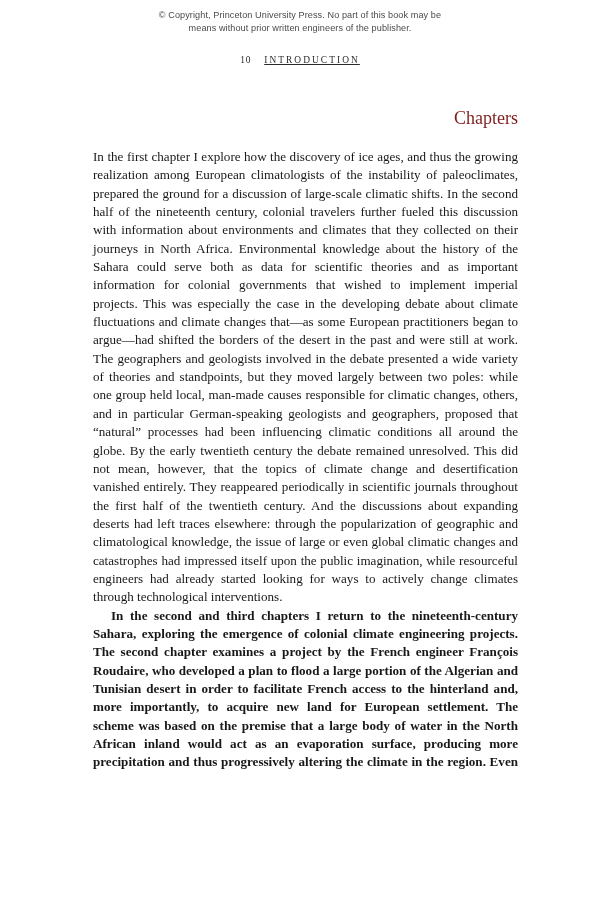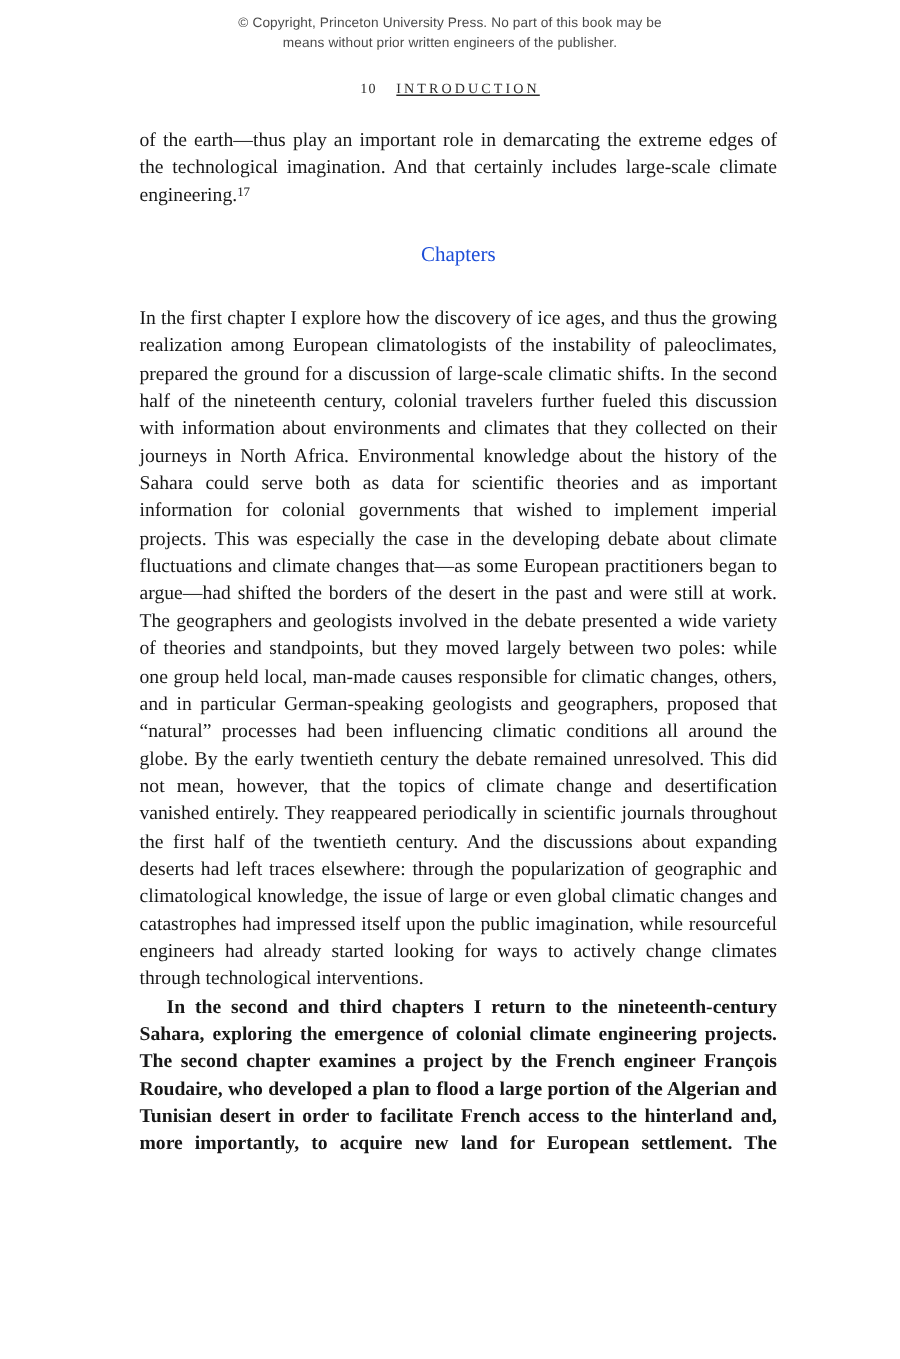--- a/index.html
+++ b/index.html
@@ -83,25 +83,25 @@
     font-weight: bold;
   }
   sup.fnref {
     font-size: 0.66em;
     vertical-align: 0.42em;
     line-height: 0;
   }
 
   
   .section-head {
-    text-align: center;
+    text-align: right;
     font-family: "Liberation Serif", serif;
-    font-size: 14px;
+    font-size: 18px;
     font-weight: 400;
-    color: #1d4ed8;
+    color: #7f1d1d;
     margin: 0;
     padding: 0;
     line-height: 1;
     height: 16px;
   }
   .gap-before-head { height: 25px; }
   .gap-after-head  { height: 23px; }
 
   
   .footer-note {
@@ -125,21 +125,20 @@
     <span class="cline">© Copyright, Princeton University Press. No part of this book may be</span>
     <span class="cline">means without prior written engineers of the publisher.</span>
   </div>
 
   <div class="running-head">
     <span class="folio">10</span><span class="rh-sep"></span><span class="rh-title">INTRODUCTION</span>
   </div>
 
   <div class="textblock">
 
-    <p><span>of the earth—thus play an important role in demarcating the extreme edges of the technological imagination. And that certainly includes large-scale climate engineering.</span><sup class="fnref">17</sup></p>
 
     <div class="gap-before-head"></div>
     <h2 class="section-head">Chapters</h2>
     <div class="gap-after-head"></div>
 
     <p>In the first chapter I explore how the discovery of ice ages, and thus the growing realization among European climatologists of the instability of paleoclimates, prepared the ground for a discussion of large-scale climatic shifts. In the second half of the nineteenth century, colonial travelers further fueled this discussion with information about environments and climates that they collected on their journeys in North Africa. Environmental knowledge about the history of the Sahara could serve both as data for scientific theories and as important information for colonial governments that wished to implement imperial projects. This was especially the case in the developing debate about climate fluctuations and climate changes that—as some European practitioners began to argue—had shifted the borders of the desert in the past and were still at work. The geographers and geologists involved in the debate presented a wide variety of theories and standpoints, but they moved largely between two poles: while one group held local, man-made causes responsible for climatic changes, others, and in particular German-speaking geologists and geographers, proposed that “natural” processes had been influencing climatic conditions all around the globe. By the early twentieth century the debate remained unresolved. This did not mean, however, that the topics of climate change and desertification vanished entirely. They reappeared periodically in scientific journals throughout the first half of the twentieth century. And the discussions about expanding deserts had left traces elsewhere: through the popularization of geographic and climatological knowledge, the issue of large or even global climatic changes and catastrophes had impressed itself upon the public imagination, while resourceful engineers had already started looking for ways to actively change climates through technological interventions.</p>
     <p class="runon">In the second and third chapters I return to the nineteenth-century Sahara, exploring the emergence of colonial climate engineering projects. The second chapter examines a project by the French engineer François Roudaire, who developed a plan to flood a large portion of the Algerian and Tunisian desert in order to facilitate French access to the hinterland and, more importantly, to acquire new land for European settlement. The scheme was based on the premise that a large body of water in the North African inland would act as an evaporation surface, producing more precipitation and thus progressively altering the climate in the region. Even before the academic debate about</p>
   </div>
 
   <div class="footer-note">For general queries, contact info@press.princeton.edu</div>

